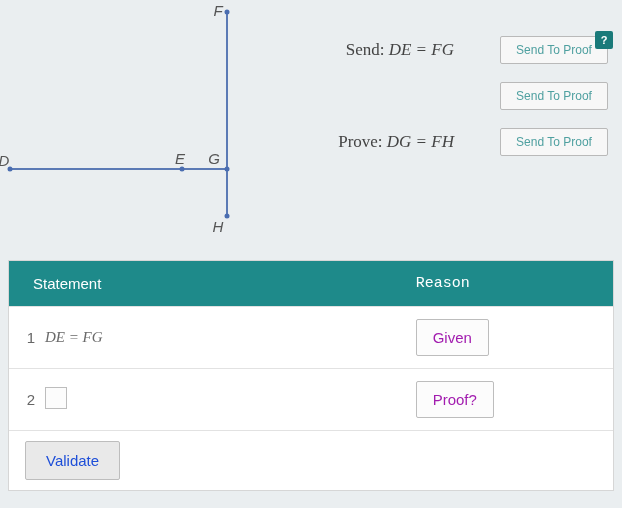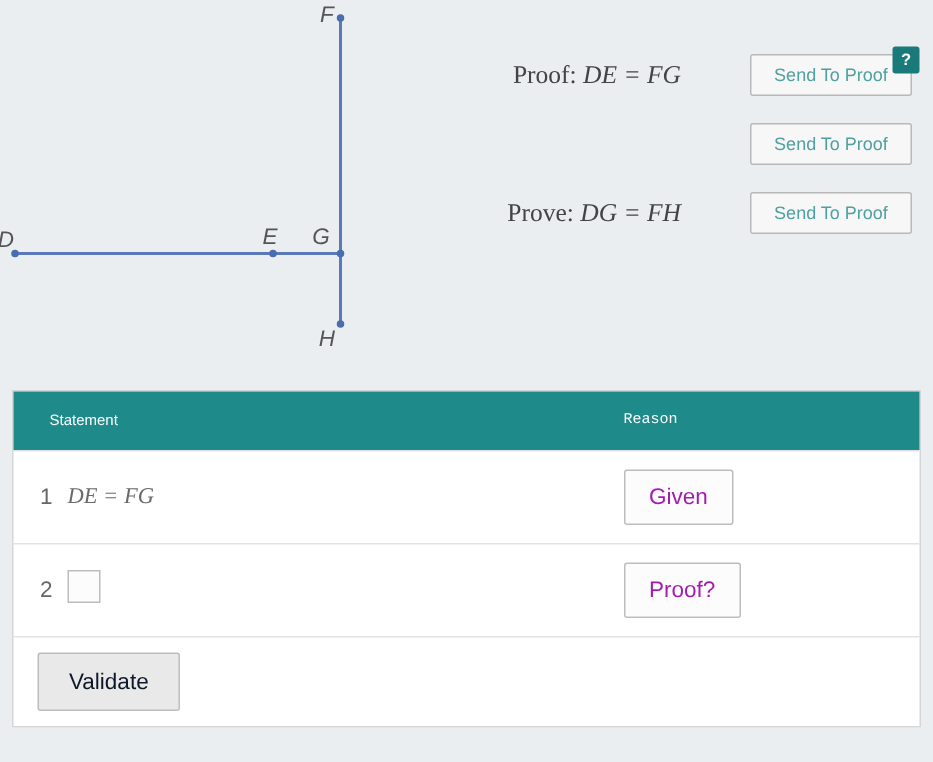--- a/index.html
+++ b/index.html
@@ -71,21 +71,21 @@
     }
     .proof-table {
       margin: 0 8px;
       background: #fff;
       border: 1px solid #d6d6d6;
     }
     .thead {
       background: #1e8a8a;
       color: #fff;
       display: flex;
-      font-size: 10px;
+      font-size: 15px;
     }
     .th-stmt { width: 66%; padding: 14px 24px; }
     .th-rsn { width: 34%; padding: 14px 8px; font-family: Liberation Mono, monospace; }
     .prow {
       display: flex;
       align-items: center;
       border-top: 1px solid #e2e2e2;
       min-height: 62px;
     }
     .pnum { width: 36px; text-align: right; padding-right: 10px; color: #666; font-size: 15px; }
@@ -107,21 +107,21 @@
       background: #fcfcfc;
       display: inline-block;
     }
     .footer-row {
       border-top: 1px solid #e2e2e2;
       padding: 10px 16px;
     }
     .validate-btn {
       border: 1px solid #bdbdbd;
       background: #e9e9e9;
-      color: #0f172a;
+      color: #1d4ed8;
       font-size: 15px;
       padding: 10px 20px;
       border-radius: 2px;
       cursor: pointer;
     }
   </style>
 </head>
 <body>
 
 <div class="top-area">
@@ -136,21 +136,21 @@
     <span class="lbl" style="left:0px; top:150px;">D</span>
     <span class="lbl" style="left:176px; top:148px;">E</span>
     <span class="lbl" style="left:214px; top:0px;">F</span>
     <span class="lbl" style="left:210px; top:148px;">G</span>
     <span class="lbl" style="left:214px; top:216px;">H</span>
   </div>
 
   <div class="givens">
     <div class="given-row">
       <span class="given-text">
-        <span class="lead">Proof: </span><span>DE = FG</span>
+        <span class="lead">Send: </span><span>DE = FG</span>
       </span>
       <button class="send-btn">
         <span>Send To Proof</span>
         <span class="help-badge">?</span>
       </button>
     </div>
     <div class="given-row">
       <button class="send-btn">Send To Proof</button>
     </div>
     <div class="given-row">

